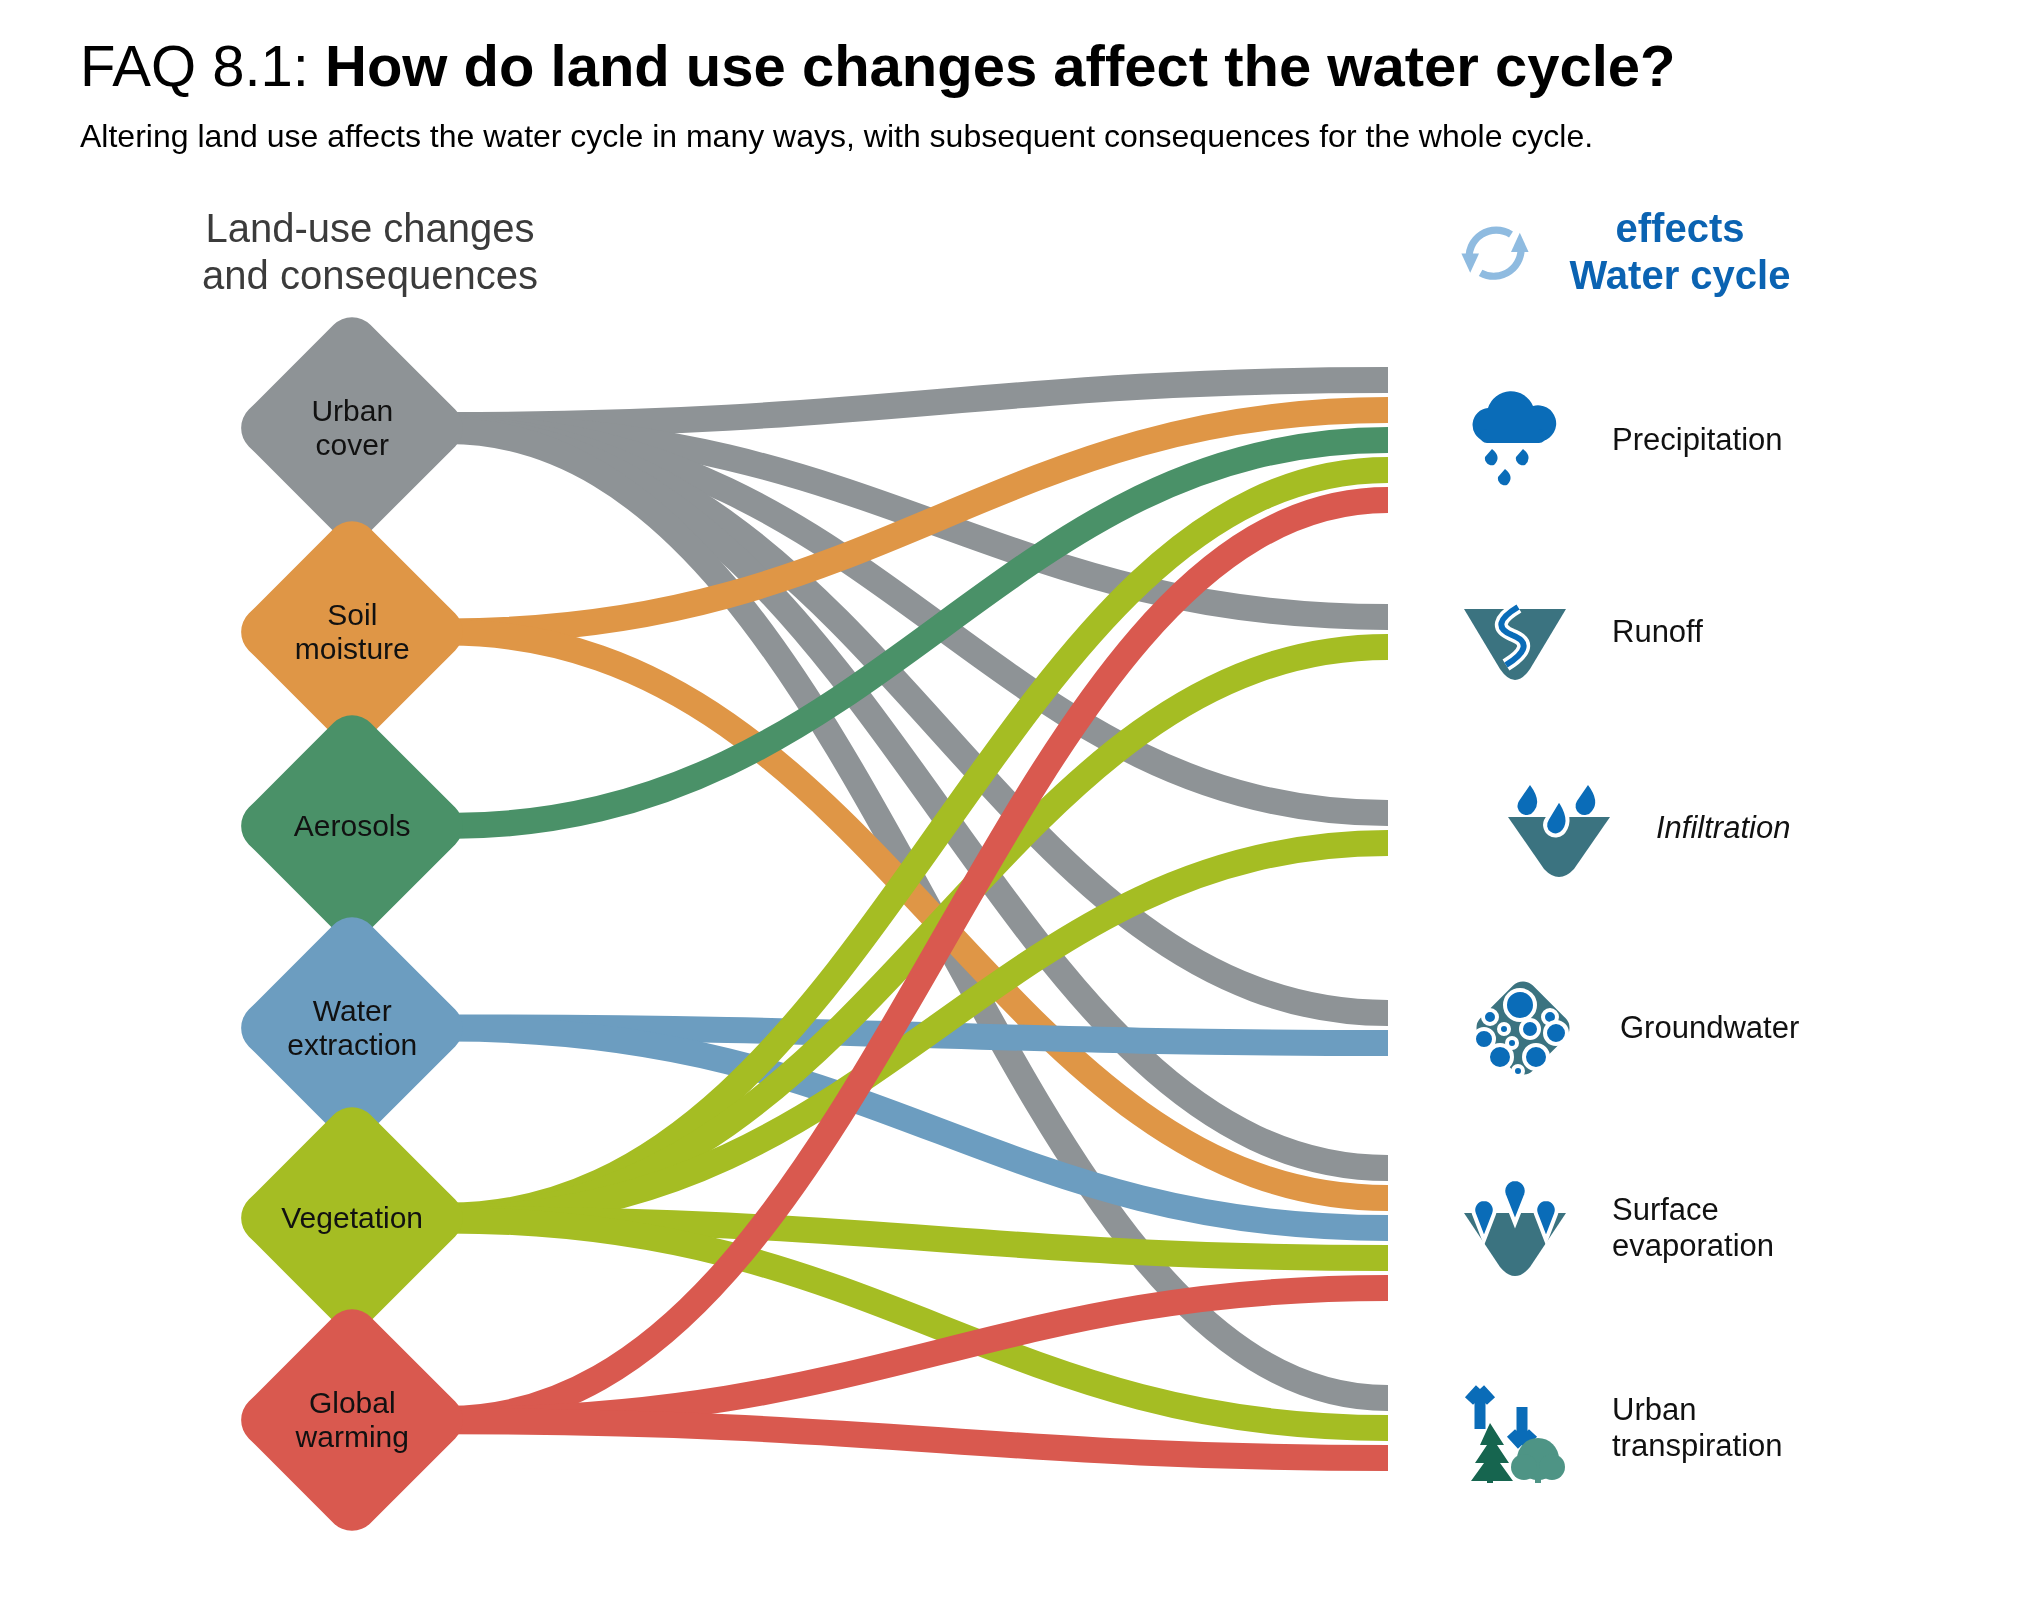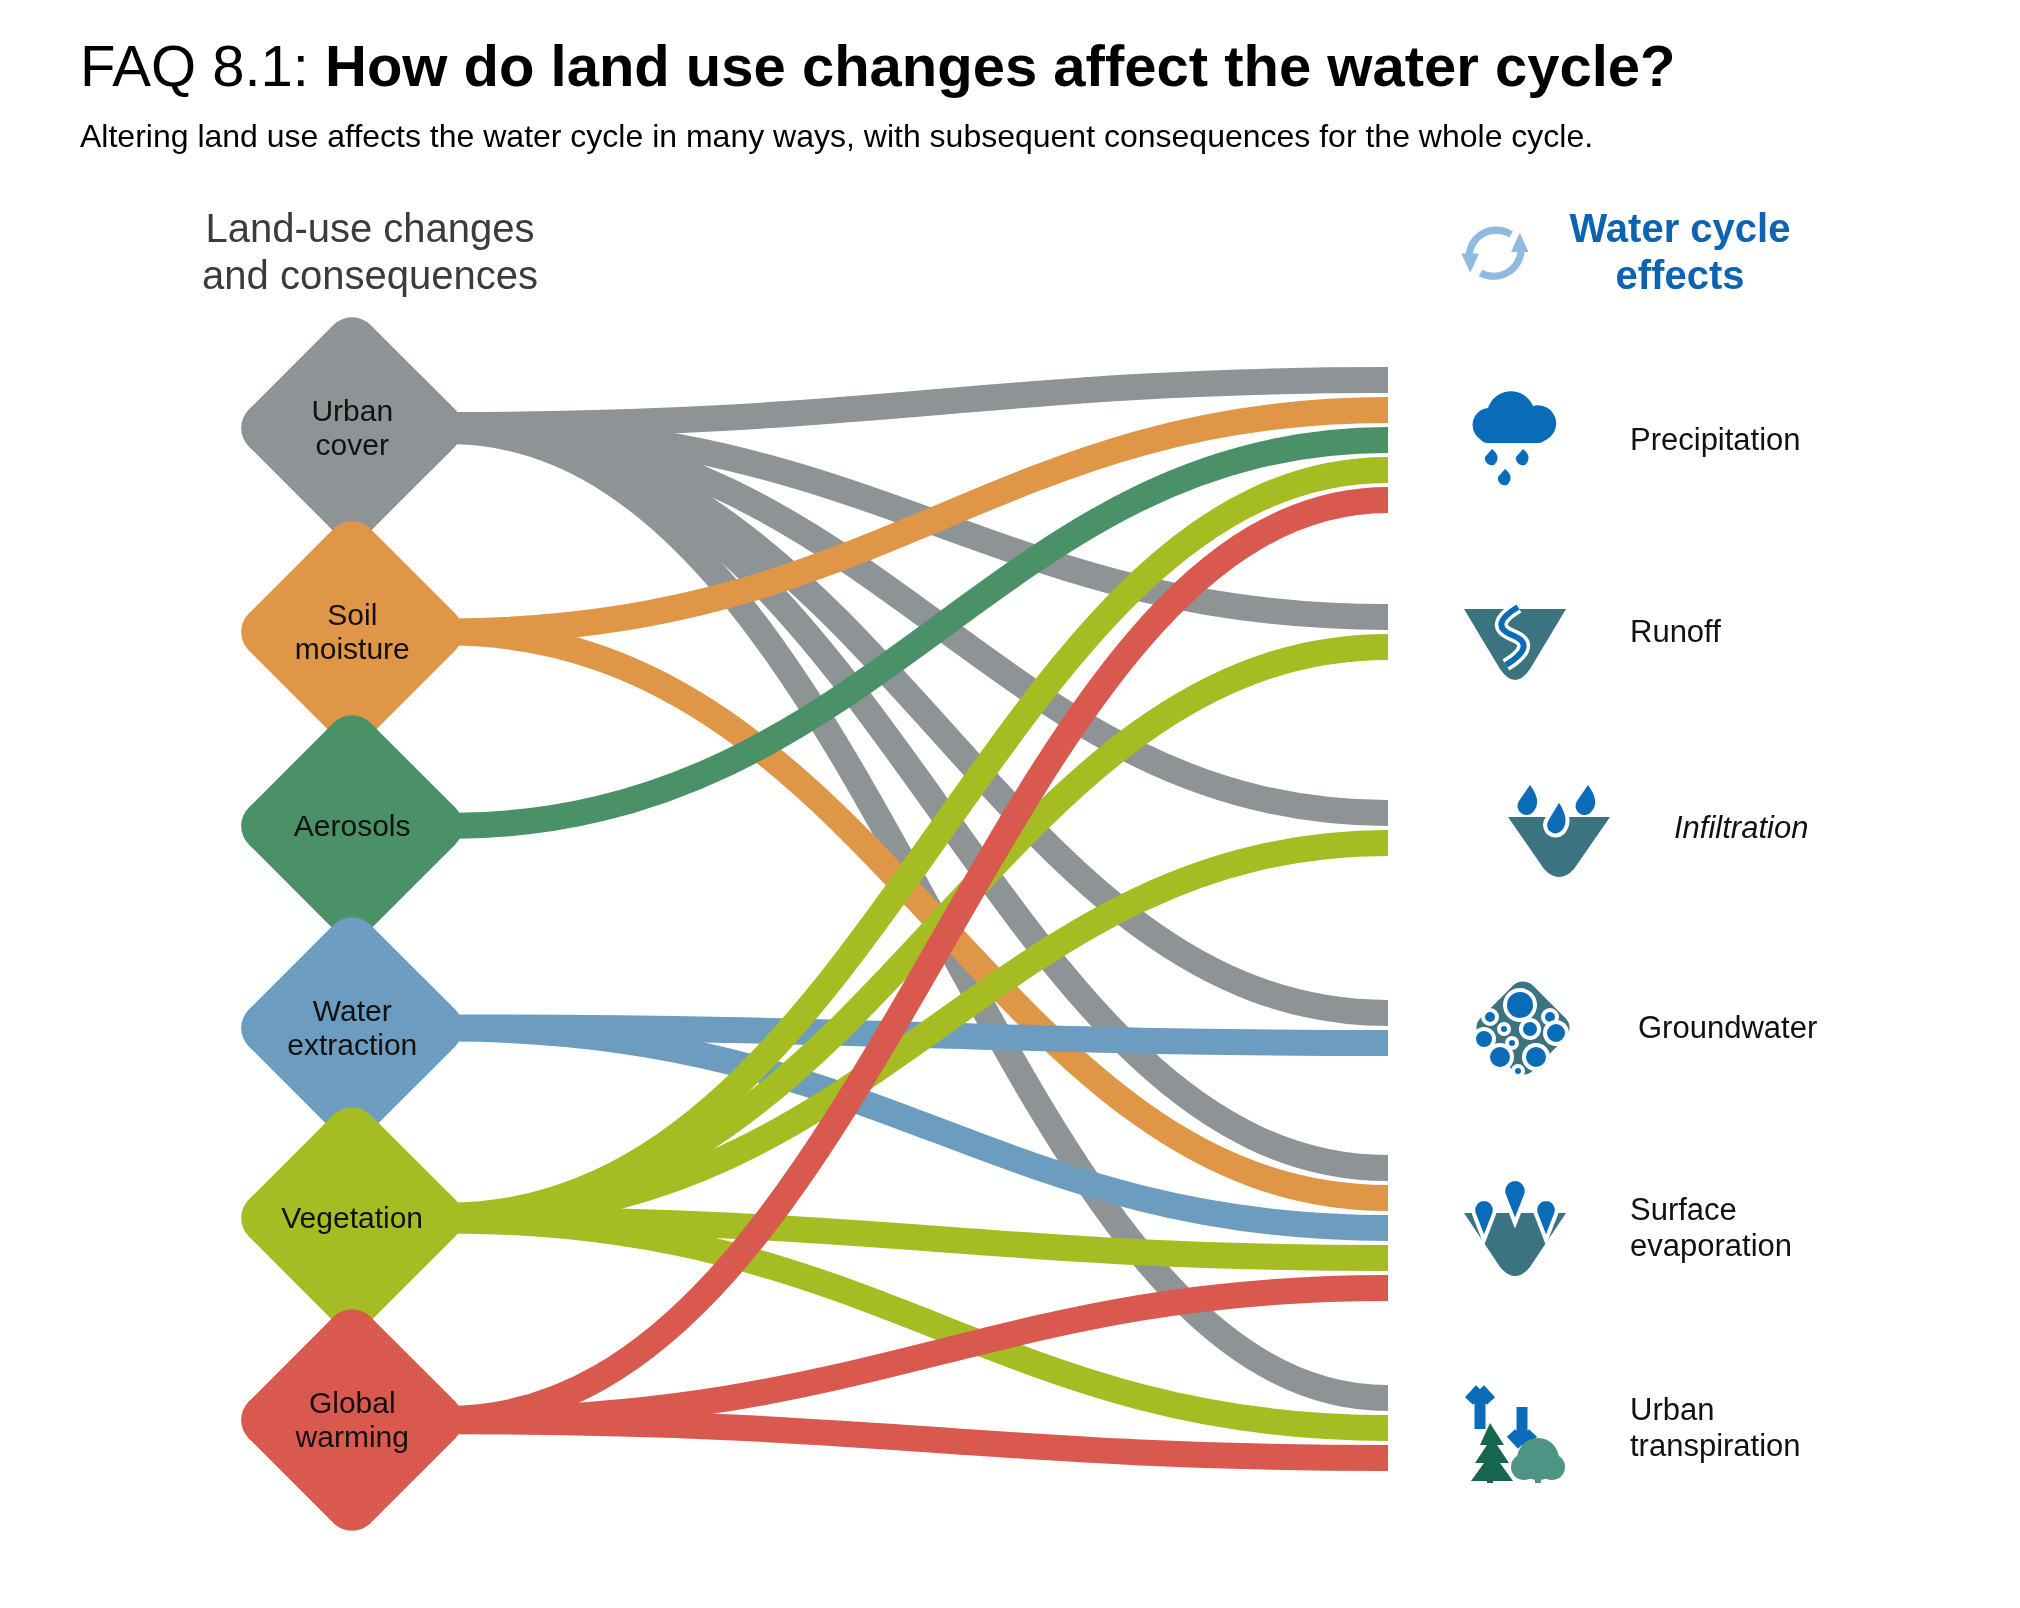--- a/index.html
+++ b/index.html
@@ -19,21 +19,21 @@
 
   svg.flows{position:absolute;left:0;top:0;width:2020px;height:1608px;}
 
   .node{position:absolute;width:172px;height:172px;border-radius:26px;
         transform:rotate(45deg);display:flex;align-items:center;justify-content:center;}
   .node .lbl{transform:rotate(-45deg);font-size:30px;color:#111;text-align:center;
         line-height:1.12;width:190px;}
 
   .eff{position:absolute;display:flex;align-items:center;}
   .eff .ic{width:110px;height:110px;flex:0 0 110px;}
-  .eff .txt{font-size:31px;color:#111;line-height:1.15;margin-left:60px;white-space:pre-line;}
+  .eff .txt{font-size:31px;color:#111;line-height:1.15;margin-left:42px;white-space:pre-line;}
 </style>
 </head>
 <body>
 
 <div id="root">
 
   <div class="title">
     <span class="faq">FAQ 8.1:</span>
     <span class="q">How do land use changes affect the water cycle?</span>
   </div>
@@ -46,22 +46,22 @@
   </div>
 
   <svg class="cycle-icon" viewBox="0 0 100 100">
     <path d="M18 62 A34 34 0 0 1 70 28" fill="none" stroke="#8fbbe0" stroke-width="9"></path>
     <path d="M82 40 A34 34 0 0 1 32 76" fill="none" stroke="#8fbbe0" stroke-width="9"></path>
     <polygon points="8,52 30,52 19,76" fill="#8fbbe0"></polygon>
     <polygon points="92,50 70,50 81,26" fill="#8fbbe0"></polygon>
   </svg>
 
   <div class="col-head-right">
+    <div>effects</div>
     <div>Water cycle</div>
-    <div>effects</div>
   </div>
 
   <svg class="flows" id="flow-layer" viewBox="0 0 2020 1608">
       <polygon points="352,1419 352,1421 448,1434.2 448,1408.2" fill="#d9594f"></polygon>
       <polygon points="352,1419 352,1421 448,1433 448,1407" fill="#d9594f"></polygon>
       <polygon points="352,1419 352,1421 448,1431.8 448,1405.8" fill="#d9594f"></polygon>
       <polygon points="352,1217 352,1219 448,1233.4 448,1207.4" fill="#a5bd23"></polygon>
       <polygon points="352,1217 352,1219 448,1232.2 448,1206.2" fill="#a5bd23"></polygon>
       <polygon points="352,1217 352,1219 448,1231 448,1205" fill="#a5bd23"></polygon>
       <polygon points="352,1217 352,1219 448,1229.8 448,1203.8" fill="#a5bd23"></polygon>

